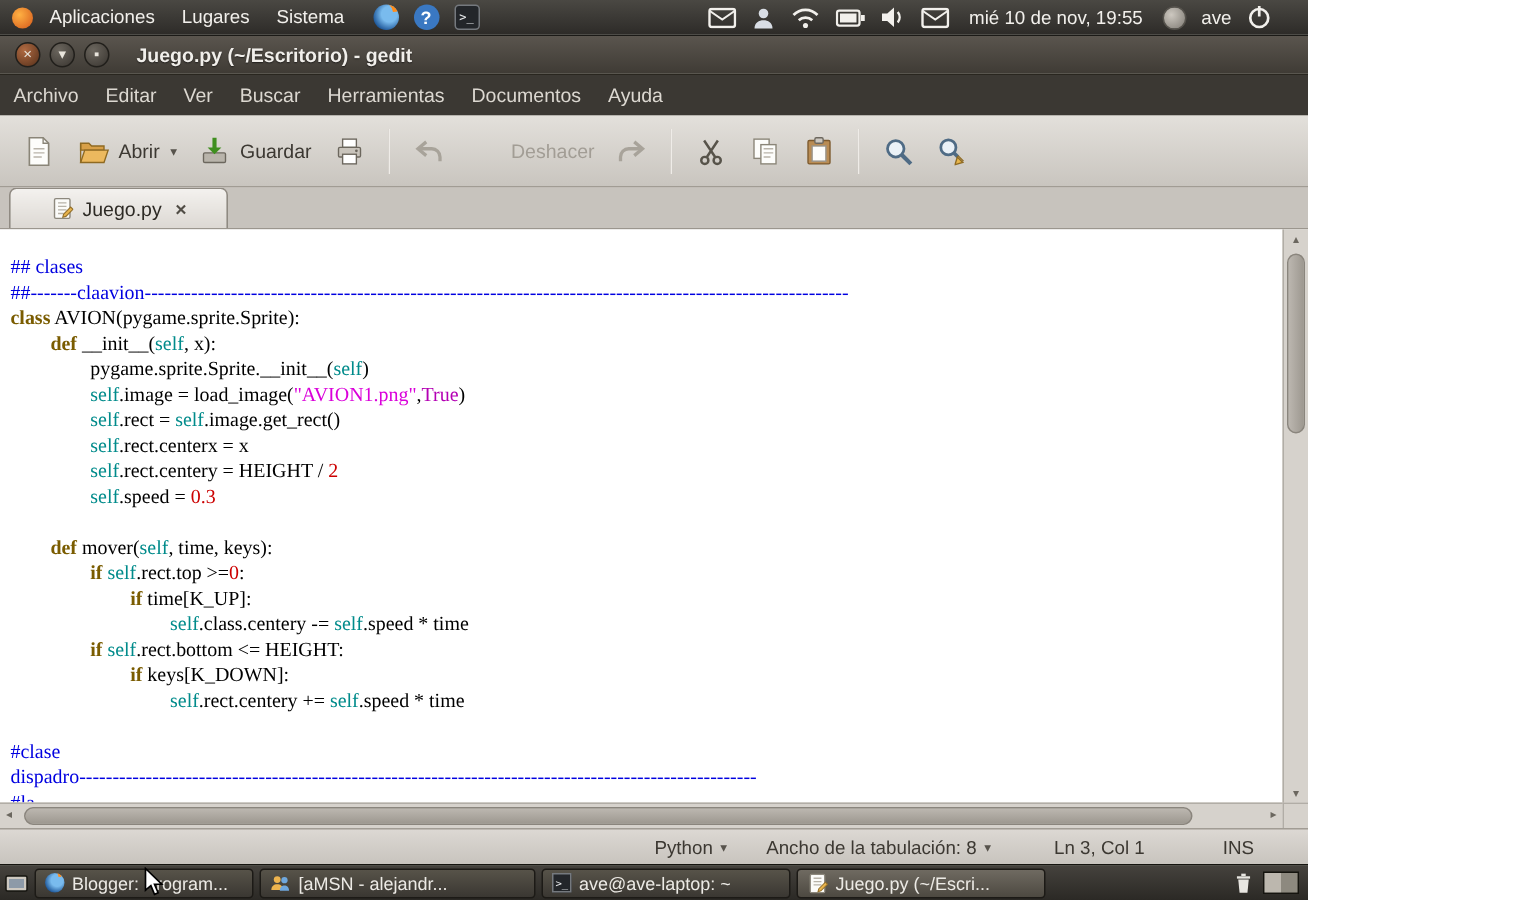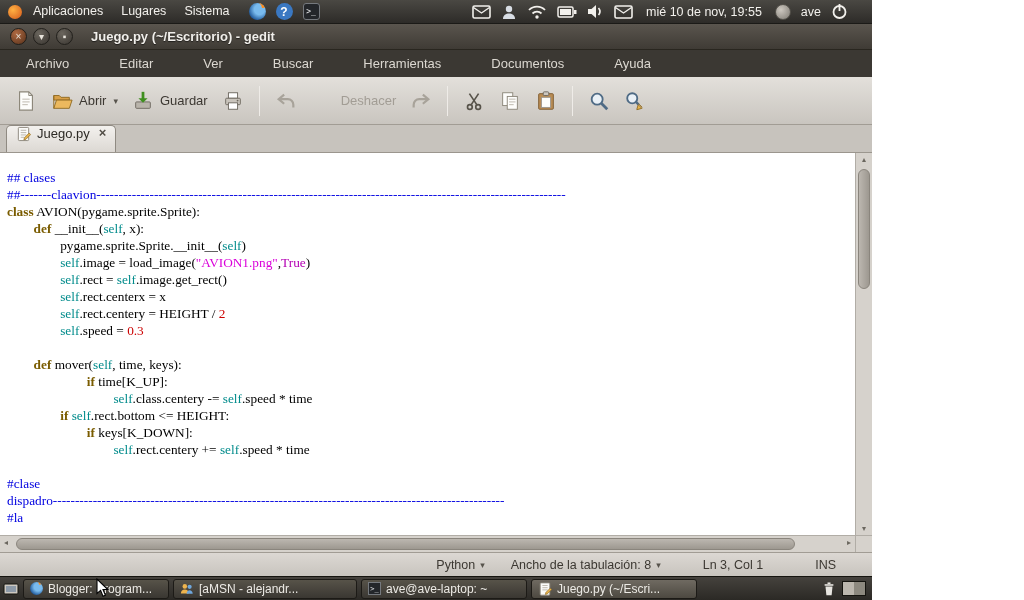--- a/index.html
+++ b/index.html
@@ -41,37 +41,37 @@
     display:flex; align-items:center; justify-content:center; font-size:10px; line-height:1;
     color:#e8e4dc; background:radial-gradient(circle at 35% 30%, #6b665e, #393530);
     border:1px solid #211f1b; }
   .win-btn.close { margin-left:10px;
     background:radial-gradient(circle at 35% 30%, #b06a42, #55301a); }
   .win-title { margin-left:18px; font-weight:bold; font-size:13px; color:#f1efeb;
     text-shadow:0 1px 1px rgba(0,0,0,.55); }
 
   
   .menubar { position:absolute; top:50px; left:0; right:0; height:27px; background:#3b3833;
-    display:flex; align-items:center; padding-left:17px;gap:32px; }
+    display:flex; align-items:center; padding-left:0; }
   .menubar-item { padding:0 9px; color:#dcd8d1; font-size:13px; line-height:27px; }
 
   
   .toolbar { position:absolute; top:77px; left:0; right:0; height:48px;
     background:linear-gradient(#e3e0db,#c9c5bf); border-bottom:1px solid #a19c94;
     display:flex; align-items:center; padding:0 8px; }
   .tb-btn { display:flex; align-items:center; gap:6px; padding:5px 7px;
     border-radius:3px; font-size:13px; color:#3c3832; }
   .tb-btn.disabled { color:#a29d95;gap:44px; }
   .tb-sep { width:1px; height:30px; background:#aca79f; border-right:1px solid #efece8; margin:0 8px; }
   .tb-arrow { font-size:9px; color:#57534c; margin-left:1px; }
 
   
   .tabbar { position:absolute; top:125px; left:0; right:0; height:28px; background:#c7c3bd;
     border-bottom:1px solid #9b968e; display:flex; align-items:flex-end; padding-left:6px; }
-  .tab { display:flex; gap:6px; height:27px; padding:0 9px;
+  .tab { display:flex; align-items:center; gap:6px; height:27px; padding:0 27px;
     background:linear-gradient(#f3f1ee,#dcd8d3); border:1px solid #8f8a82; border-bottom:none;
     border-radius:5px 5px 0 0; font-size:13px; color:#2d2a25; }
   .tab-close { font-weight:bold; color:#514d46; font-size:13px; margin-left:3px; line-height:1; }
 
   
   .editor { position:absolute; top:153px; left:0; right:0; bottom:48px; background:#fff; }
   .text-area { position:absolute; top:0; left:0; right:17px; bottom:17px; overflow:hidden;
     background:#ffffff; padding:16px 0 0 7px; cursor:text; }
   .code-line { white-space:pre; tab-size:8; -moz-tab-size:8; height:17px;
     font-family:Liberation Serif, serif; font-size:13.3px; line-height:17px; color:#000; }
@@ -315,20 +315,21 @@
         <div class="code-line"><span class="tok-kw">class</span><span class="tok-pl"> AVION(pygame.sprite.Sprite):</span></div>
         <div class="code-line"><span class="tok-pl">	</span><span class="tok-kw">def</span><span class="tok-pl"> __init__(</span><span class="tok-self">self</span><span class="tok-pl">, x):</span></div>
         <div class="code-line"><span class="tok-pl">		pygame.sprite.Sprite.__init__(</span><span class="tok-self">self</span><span class="tok-pl">)</span></div>
         <div class="code-line"><span class="tok-pl">		</span><span class="tok-self">self</span><span class="tok-pl">.image = load_image(</span><span class="tok-str">"AVION1.png"</span><span class="tok-pl">,</span><span class="tok-bool">True</span><span class="tok-pl">)</span></div>
         <div class="code-line"><span class="tok-pl">		</span><span class="tok-self">self</span><span class="tok-pl">.rect = </span><span class="tok-self">self</span><span class="tok-pl">.image.get_rect()</span></div>
         <div class="code-line"><span class="tok-pl">		</span><span class="tok-self">self</span><span class="tok-pl">.rect.centerx = x</span></div>
         <div class="code-line"><span class="tok-pl">		</span><span class="tok-self">self</span><span class="tok-pl">.rect.centery = HEIGHT / </span><span class="tok-num">2</span></div>
         <div class="code-line"><span class="tok-pl">		</span><span class="tok-self">self</span><span class="tok-pl">.speed = </span><span class="tok-num">0.3</span></div>
         <div class="code-line"> </div>
         <div class="code-line"><span class="tok-pl">	</span><span class="tok-kw">def</span><span class="tok-pl"> mover(</span><span class="tok-self">self</span><span class="tok-pl">, time, keys):</span></div>
+        <div class="code-line"><span class="tok-pl">		</span><span class="tok-kw">if</span><span class="tok-pl"> </span><span class="tok-self">self</span><span class="tok-pl">.rect.top &gt;=</span><span class="tok-num">0</span><span class="tok-pl">:</span></div>
         <div class="code-line"><span class="tok-pl">			</span><span class="tok-kw">if</span><span class="tok-pl"> time[K_UP]:</span></div>
         <div class="code-line"><span class="tok-pl">				</span><span class="tok-self">self</span><span class="tok-pl">.class.centery -= </span><span class="tok-self">self</span><span class="tok-pl">.speed * time</span></div>
         <div class="code-line"><span class="tok-pl">		</span><span class="tok-kw">if</span><span class="tok-pl"> </span><span class="tok-self">self</span><span class="tok-pl">.rect.bottom &lt;= HEIGHT:</span></div>
         <div class="code-line"><span class="tok-pl">			</span><span class="tok-kw">if</span><span class="tok-pl"> keys[K_DOWN]:</span></div>
         <div class="code-line"><span class="tok-pl">				</span><span class="tok-self">self</span><span class="tok-pl">.rect.centery += </span><span class="tok-self">self</span><span class="tok-pl">.speed * time</span></div>
         <div class="code-line"> </div>
         <div class="code-line"><span class="tok-com">#clase</span></div>
         <div class="code-line"><span class="tok-com">dispadro------------------------------------------------------------------------------------------------------</span></div>
         <div class="code-line"><span class="tok-com">#la</span></div>
       </div>

